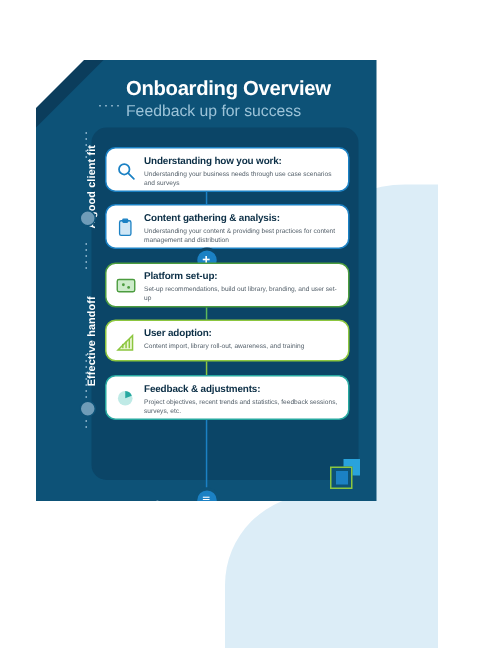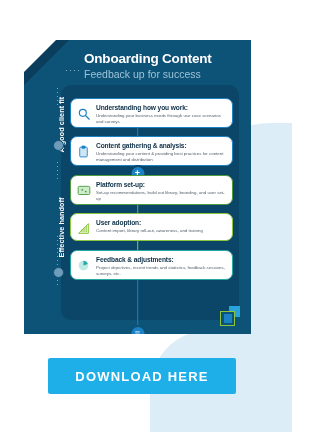--- a/index.html
+++ b/index.html
@@ -156,21 +156,21 @@
   <div class="blob"></div>
   <div class="blob2"></div>
 
   <div class="poster">
 
     <div class="fold2"></div>
     <div class="fold"></div>
 
     <div class="dots-h"></div>
     <div class="head">
-      <h1>Onboarding Content</h1>
+      <h1>Onboarding Overview</h1>
       <h2>Feedback up for success</h2>
     </div>
 
     <div class="panel"></div>
 
     <div class="rail">
       <div class="vlabel top">A good client fit</div>
       <div class="vlabel bot">Effective handoff</div>
     </div>
     <div class="vdots a"></div>
@@ -261,15 +261,14 @@
 
     <div class="logo">
       <span class="back"></span>
       <span class="front">
           <i></i>
         </span>
     </div>
 
   </div>
 
-  <button class="dlbtn">DOWNLOAD HERE</button>
 
 </div>
 
 </body></html>

